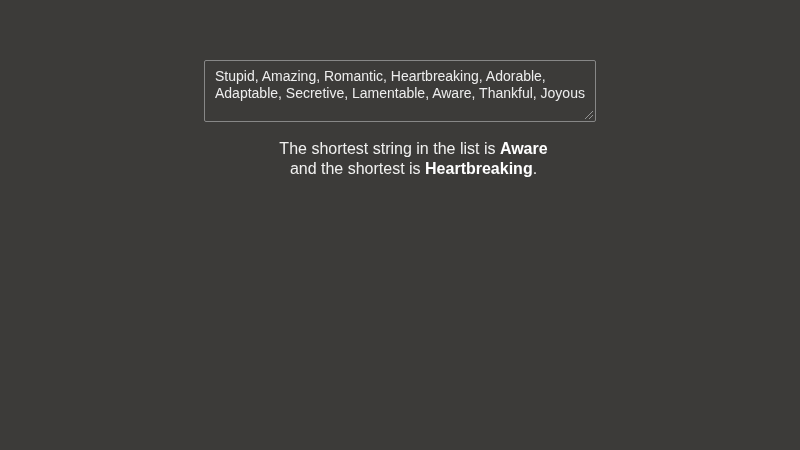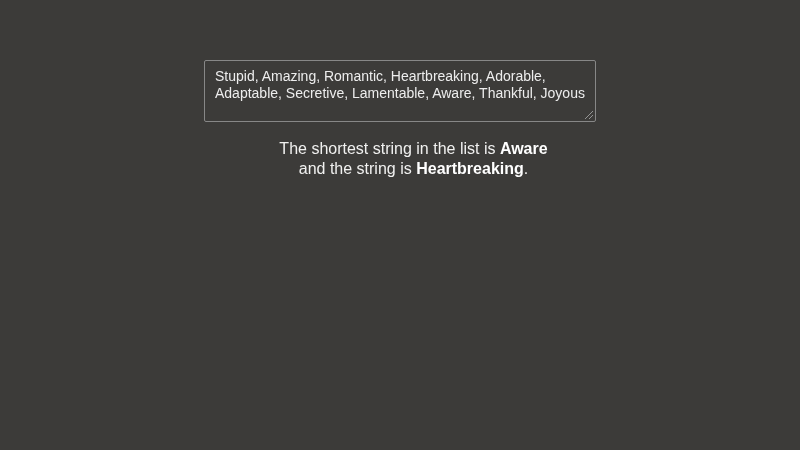--- a/index.html
+++ b/index.html
@@ -68,15 +68,15 @@
 
 <div class="content">
 
   <div class="textarea-wrap">
     <textarea class="word-list" spellcheck="false" style="">Stupid, Amazing, Romantic, Heartbreaking, Adorable, Adaptable, Secretive, Lamentable, Aware, Thankful, Joyous</textarea>
     <svg class="resize-handle" viewBox="0 0 10 10" width="10" height="10" aria-hidden="true">
       <path d="M9 1 L1 9 M9 5 L5 9" stroke="#949494" stroke-width="1" fill="none"></path>
     </svg>
   </div>
 
-  <p class="result"><span>The shortest string in the list is </span><strong>Aware</strong><br><span>and the string is </span><strong>Heartbreaking</strong><span>.</span></p>
+  <p class="result"><span>The shortest string in the list is </span><strong>Aware</strong><br><span>and the shortest is </span><strong>Heartbreaking</strong><span>.</span></p>
 
 </div>
 
 </body></html>

